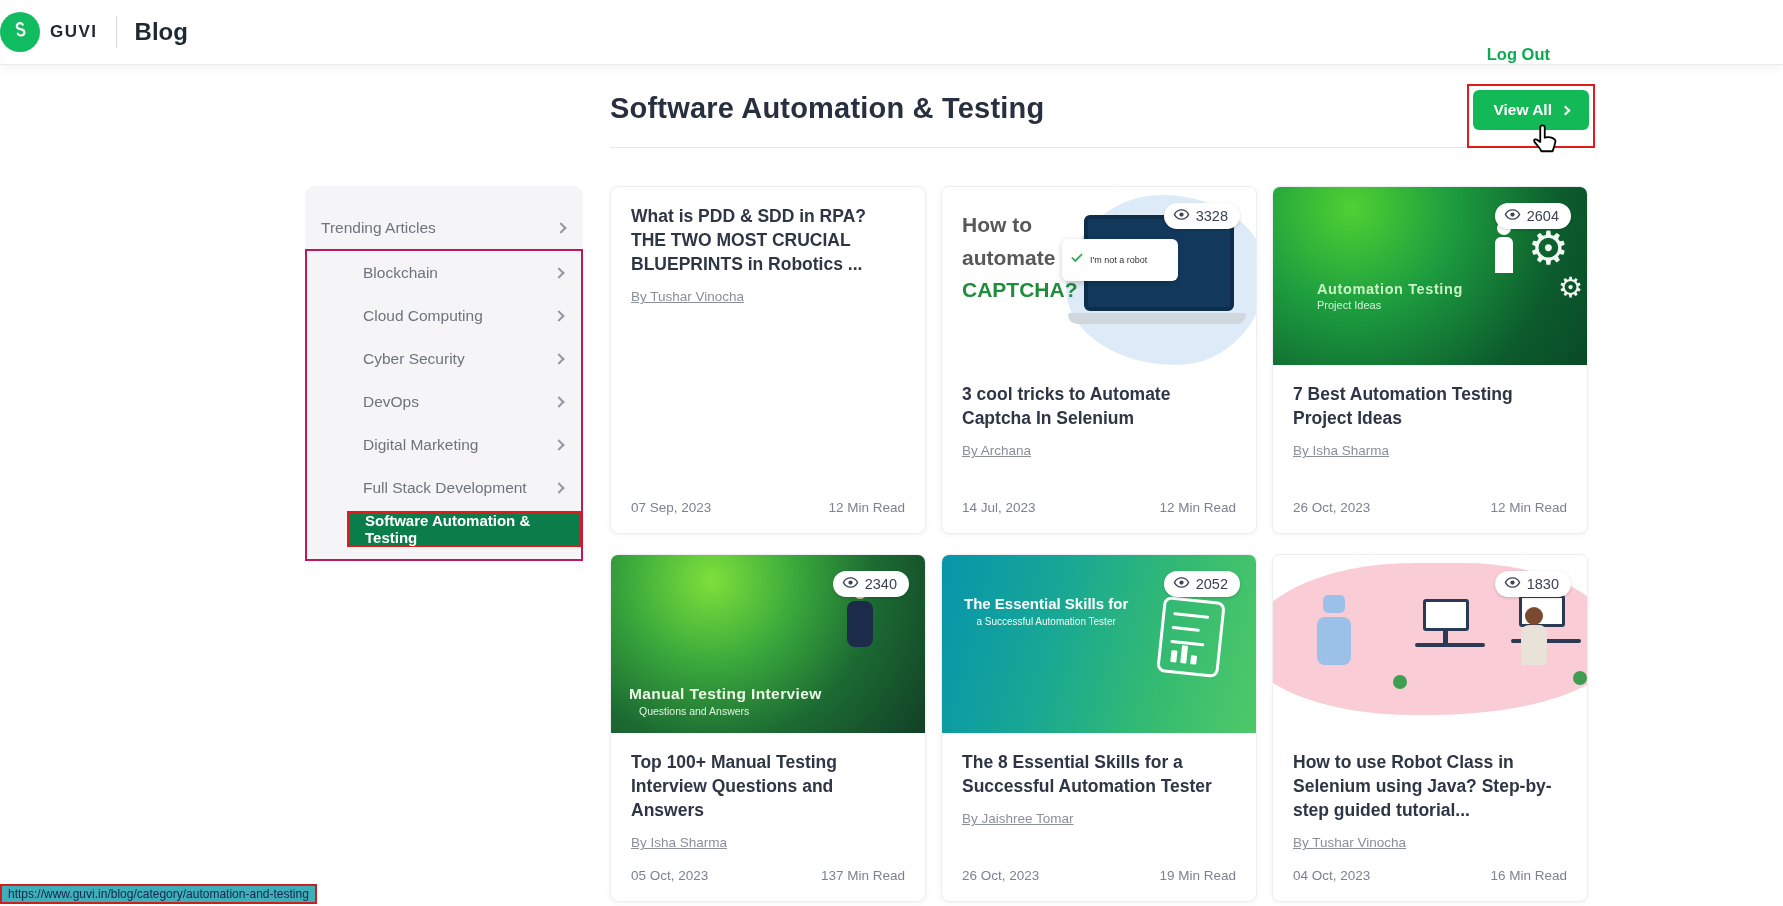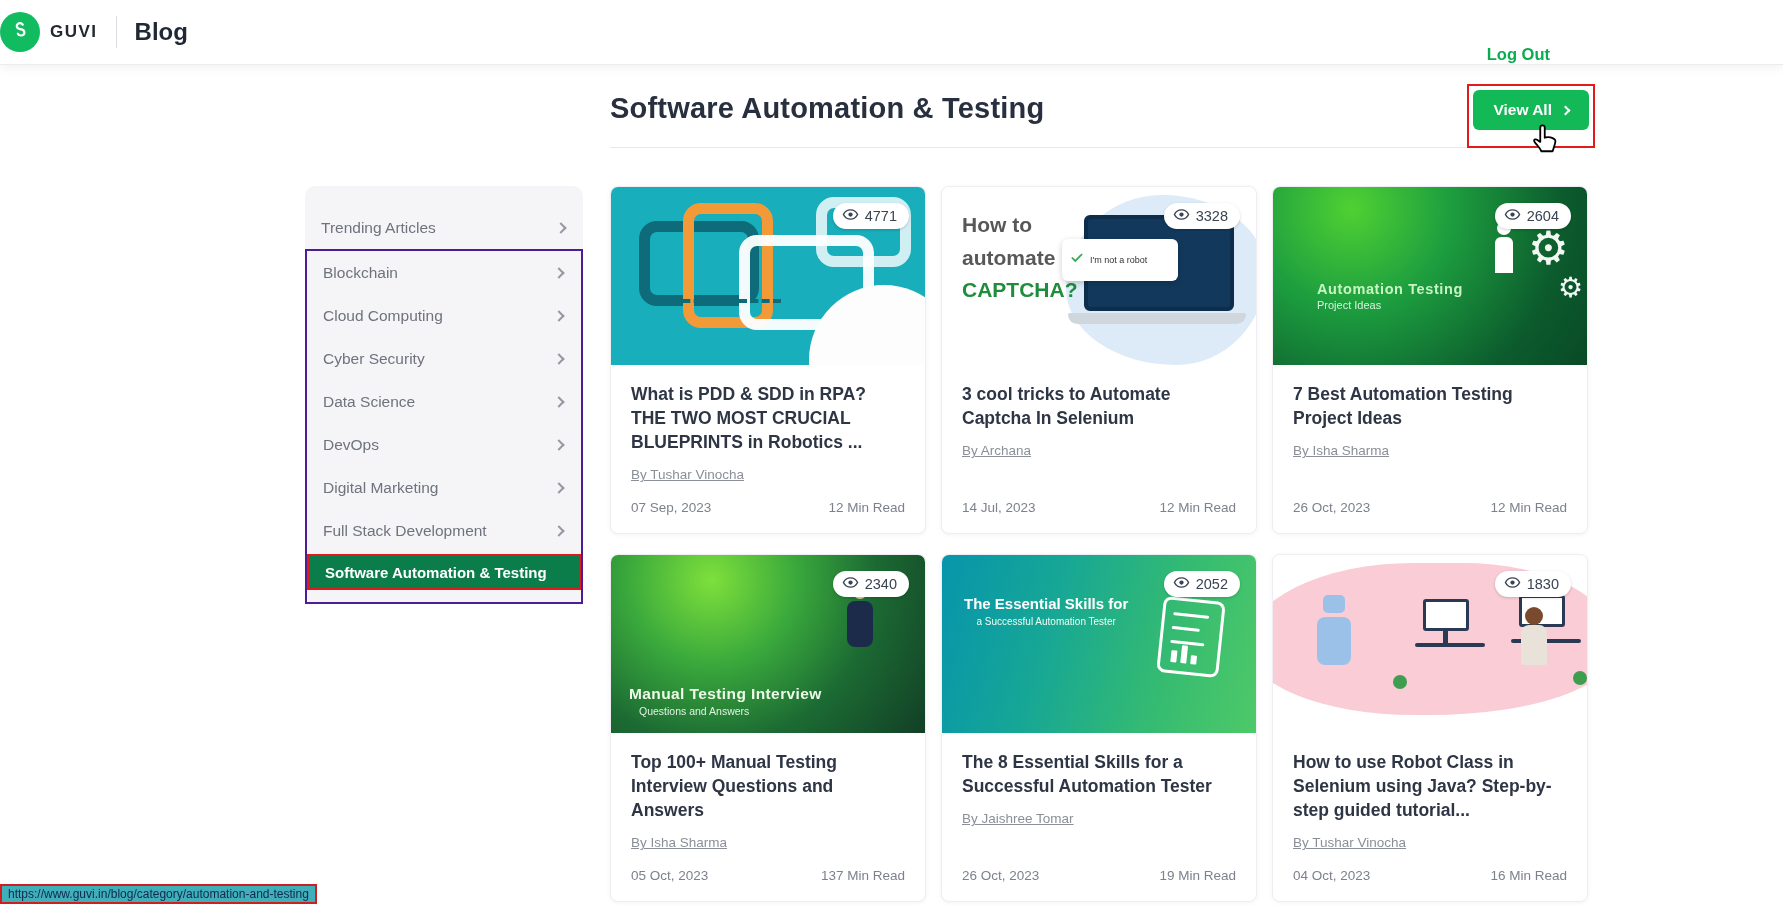--- a/index.html
+++ b/index.html
@@ -57,21 +57,21 @@
 
   
   .sb-card {
     margin-left:305px; width:278px; background:#f5f5f7; border-radius:10px;
     padding-top:20px; flex:0 0 auto;
   }
   .sb-item {
     height:43px; display:flex; align-items:center; justify-content:space-between;
     padding:0 18px 0 16px; font-size:15.5px; color:#6f737d; cursor:pointer;
   }
-  .sb-group { border:2px solid #4c1d95; padding-bottom:12px; }
+  .sb-group { border:2px solid #be185d; padding-bottom:12px;padding-left:40px; }
   .sb-selected-annot { border:2px solid #e01b1b; margin-top:2px; }
   .sb-item.selected {
     height:32px; background:#0b7d4a; color:#fff; font-weight:700; font-size:15px;
     justify-content:flex-start;
   }
 
   
   .cards-grid {
     margin-left:27px; display:grid; grid-template-columns:repeat(3,316px);
     gap:20px 15px;
@@ -213,24 +213,20 @@
       </div>
       <div class="sb-item">
         <span>Cloud Computing</span>
         <i class="chev"></i>
       </div>
       <div class="sb-item">
         <span>Cyber Security</span>
         <i class="chev"></i>
       </div>
       <div class="sb-item">
-        <span>Data Science</span>
-        <i class="chev"></i>
-      </div>
-      <div class="sb-item">
         <span>DevOps</span>
         <i class="chev"></i>
       </div>
       <div class="sb-item">
         <span>Digital Marketing</span>
         <i class="chev"></i>
       </div>
       <div class="sb-item">
         <span>Full Stack Development</span>
         <i class="chev"></i>
@@ -239,35 +235,20 @@
         <div class="sb-item selected">
           <span>Software Automation &amp; Testing</span>
         </div>
       </div>
     </div>
   </aside>
 
   <section class="cards-grid">
 
     <article class="card">
-      <div class="card-img img1">
-        <div class="pipe p1"></div>
-        <div class="pipe p2"></div>
-        <div class="pipe p3"></div>
-        <div class="pipe p4"></div>
-        <div class="dash1"></div>
-        <div class="face1"></div>
-        <div class="badge">
-          <span><svg viewBox="0 0 24 24" width="17" height="17">
-                <path d="M12 5.5C7 5.5 3.2 9.6 2 12c1.2 2.4 5 6.5 10 6.5s8.8-4.1 10-6.5c-1.2-2.4-5-6.5-10-6.5z" fill="none" stroke="#3a4352" stroke-width="2"></path>
-                <circle cx="12" cy="12" r="3" fill="#3a4352"></circle>
-              </svg></span>
-          <span>4771</span>
-        </div>
-      </div>
       <div class="card-body">
         <h3 class="card-title">What is PDD &amp; SDD in RPA? THE TWO MOST CRUCIAL BLUEPRINTS in Robotics ...</h3>
         <div class="card-author">By Tushar Vinocha</div>
         <div class="card-meta">
           <span>07 Sep, 2023</span>
           <span>12 Min Read</span>
         </div>
       </div>
     </article>
 

